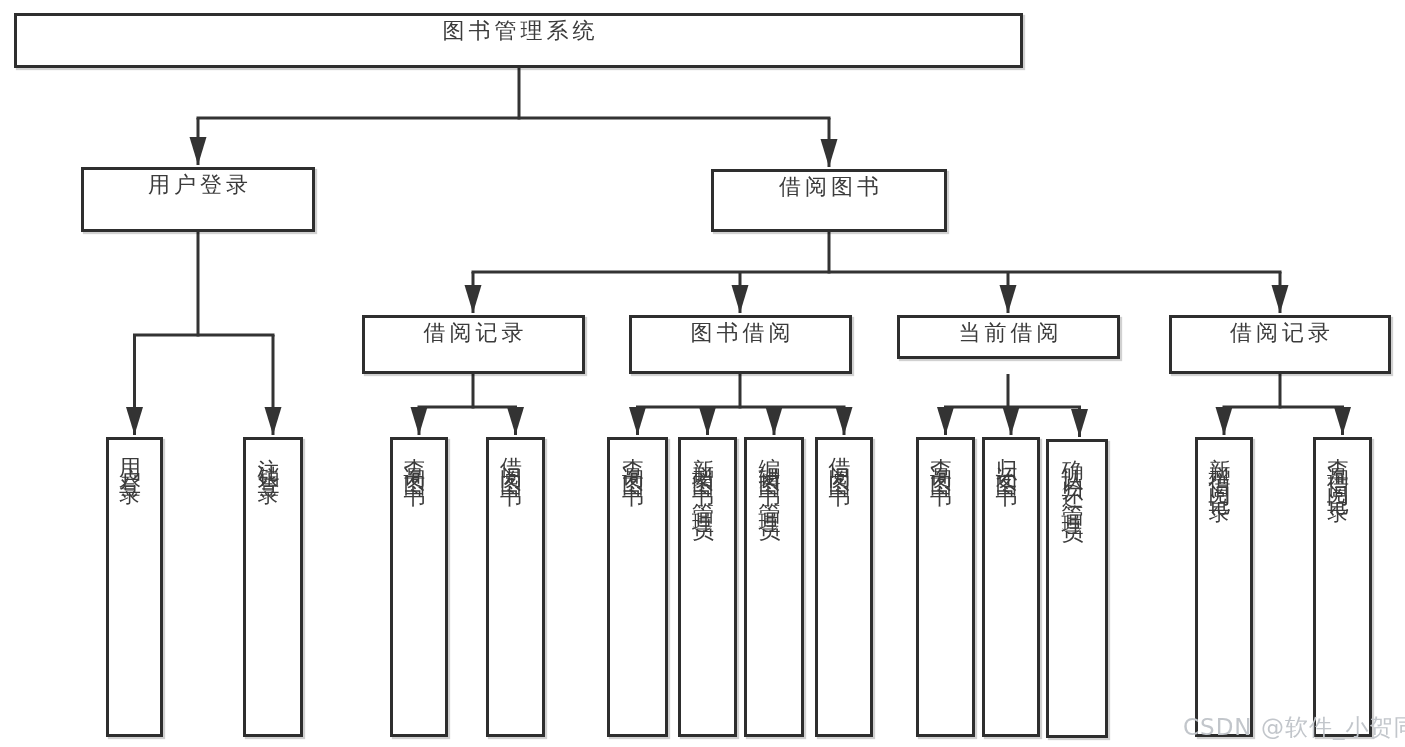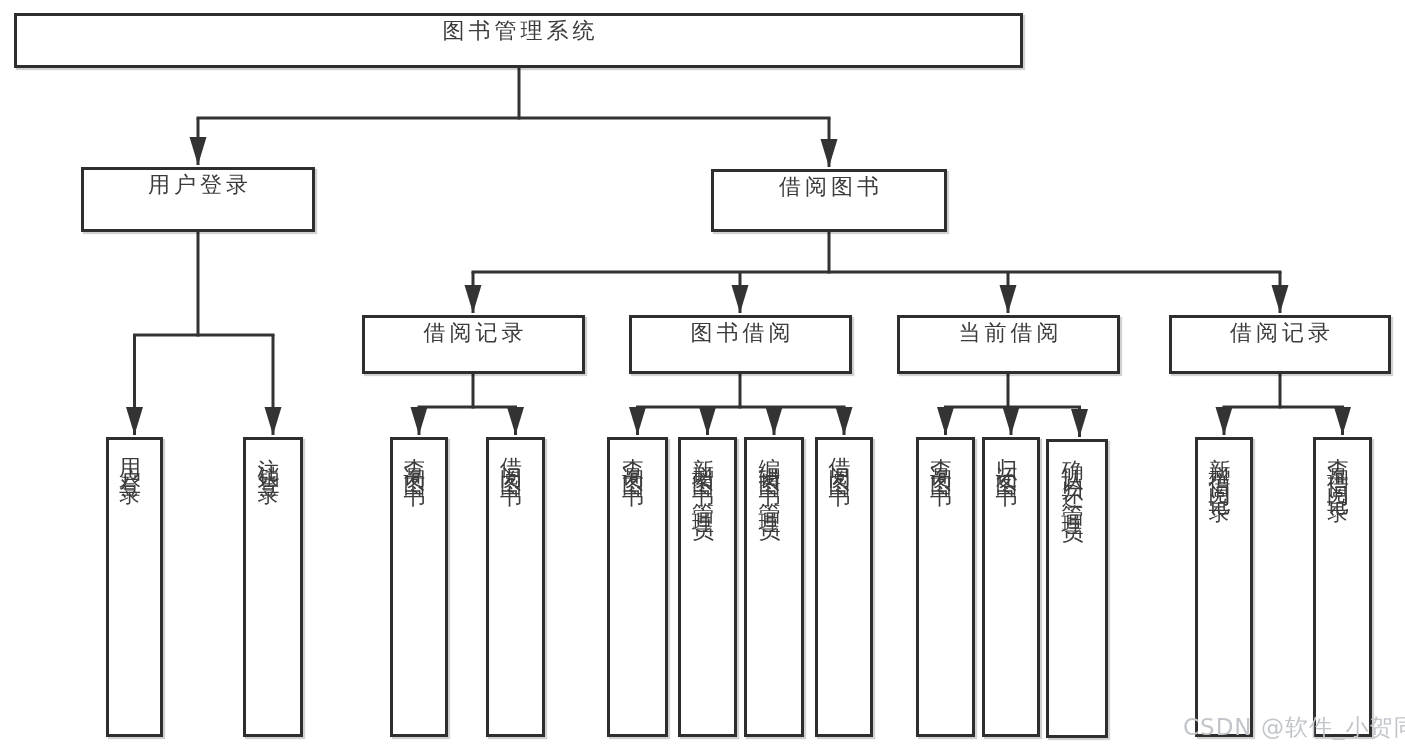--- a/index.html
+++ b/index.html
@@ -123,21 +123,21 @@
   <div class="box h" style="left:711px;top:169px;width:236px;height:63px">
     <span>借阅图书</span>
   </div>
 
   <div class="box h" style="left:362px;top:315px;width:223px;height:59px">
     <span>借阅记录</span>
   </div>
   <div class="box h" style="left:629px;top:315px;width:223px;height:59px">
     <span>图书借阅</span>
   </div>
-  <div class="box h" style="left:897px;top:315px;width:223px;height:59px">
+  <div class="box h" style="left:897px;top:315px;width:223px;height:44px">
     <span>当前借阅</span>
   </div>
   <div class="box h" style="left:1169px;top:315px;width:222px;height:59px">
     <span>借阅记录</span>
   </div>
 
   <div class="box v" style="left:106px;top:437px;width:57px;height:300px">
     <span>用户登录</span>
   </div>
   <div class="box v" style="left:243px;top:437px;width:60px;height:300px">

